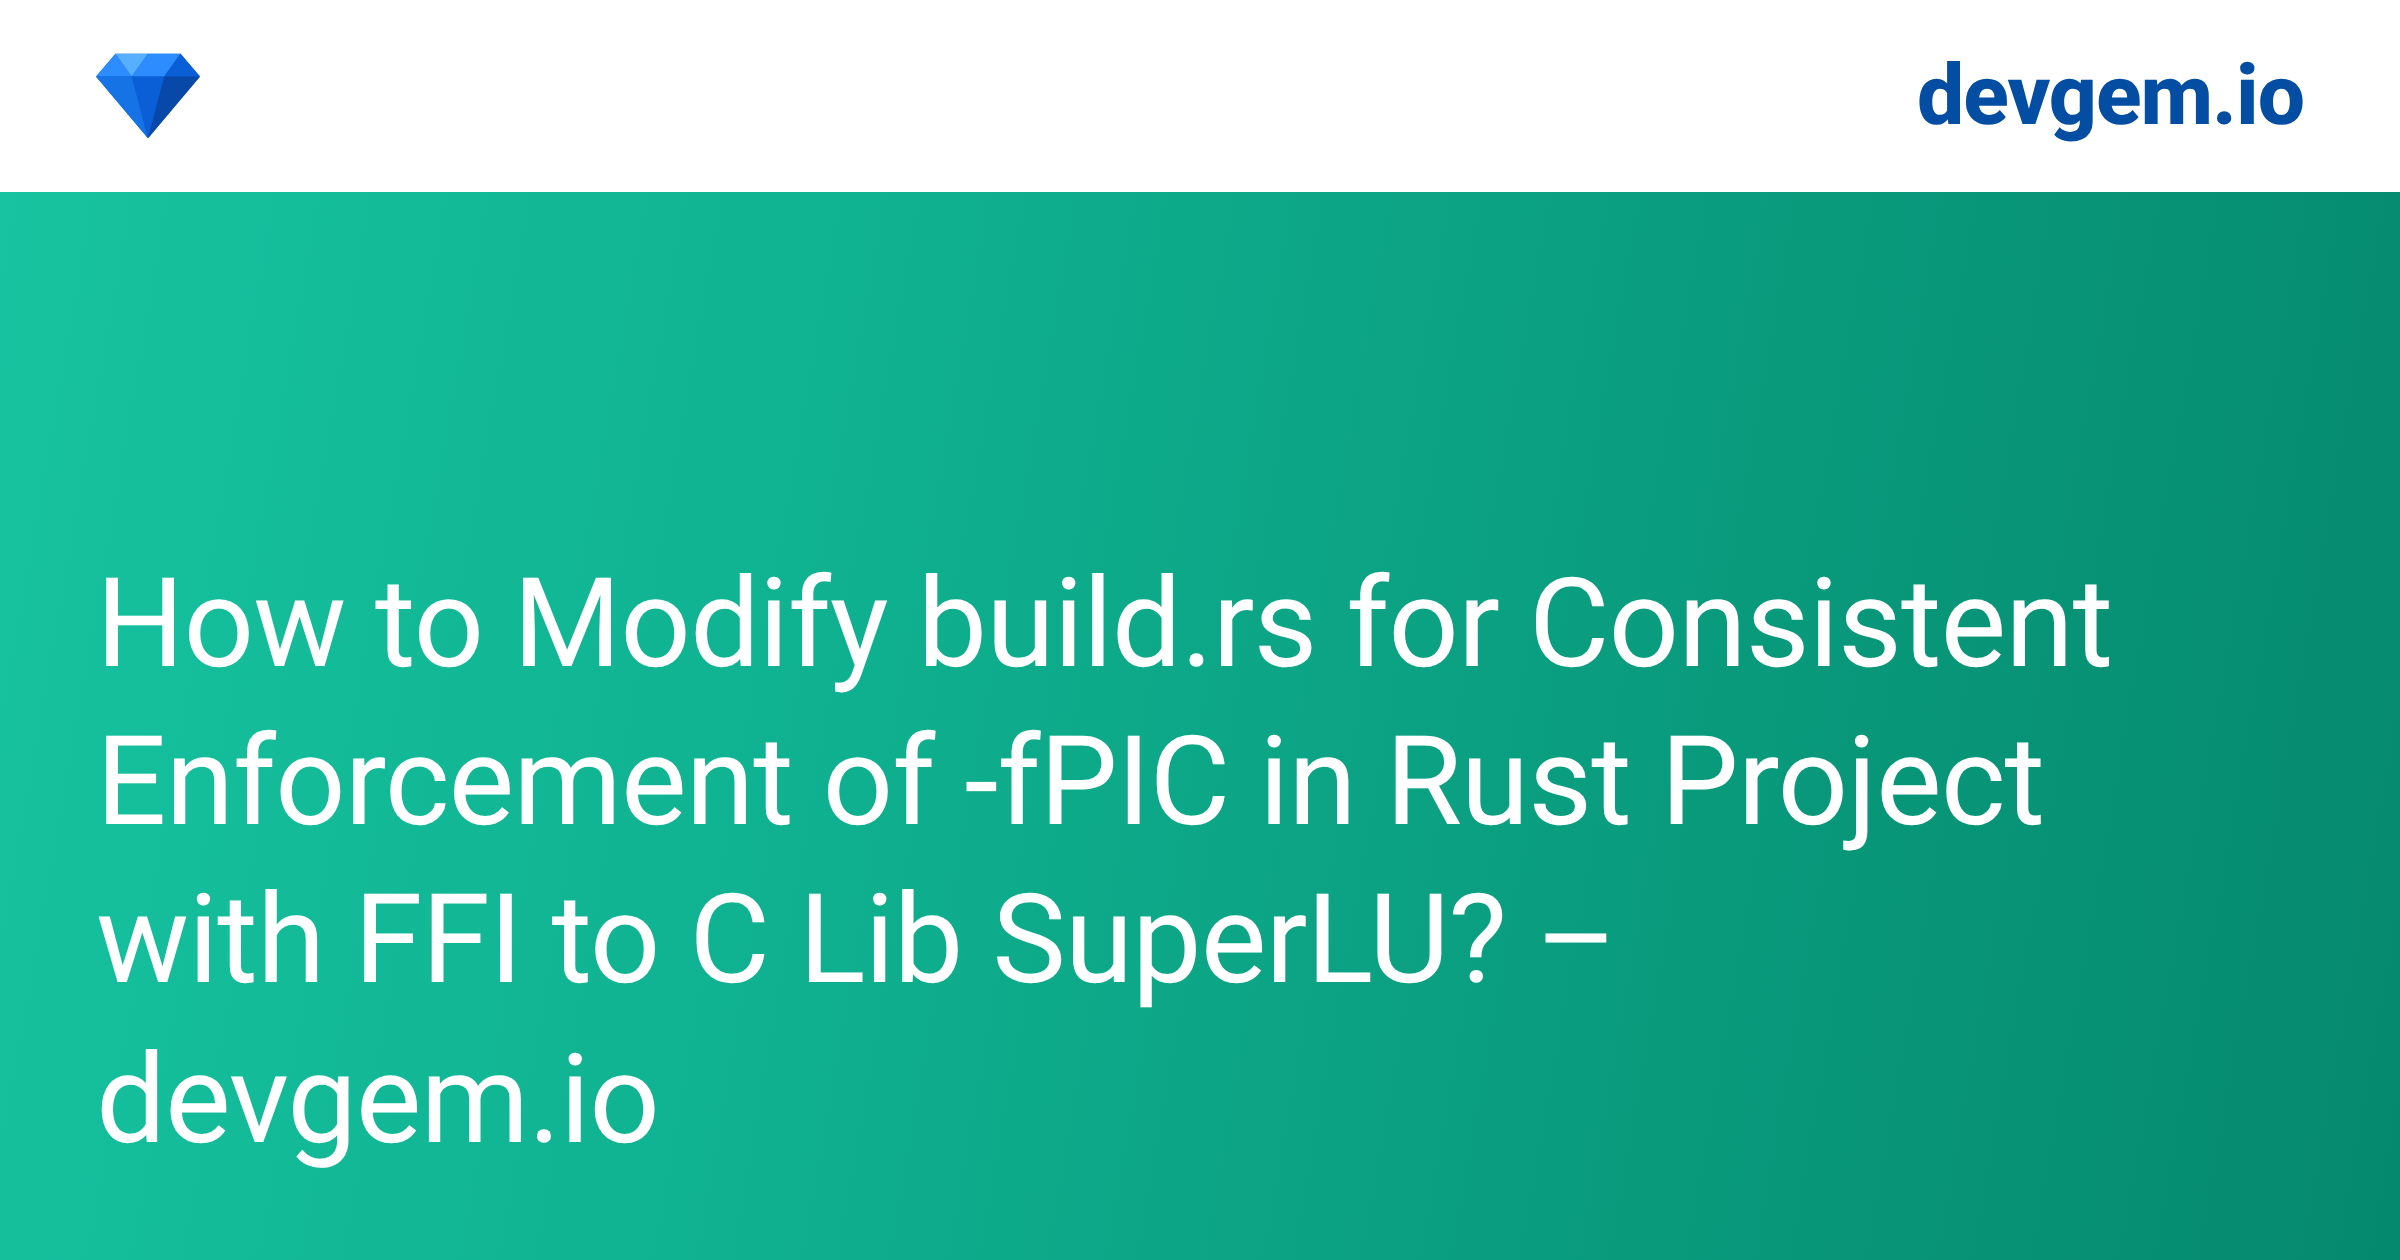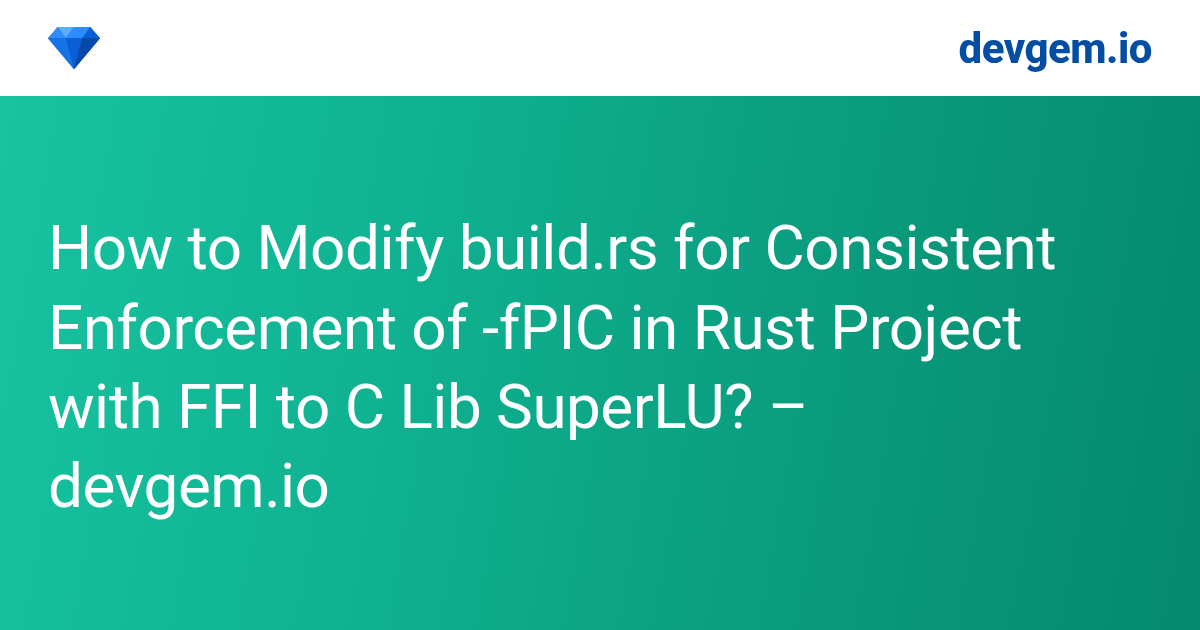--- a/index.html
+++ b/index.html
@@ -1,21 +1,21 @@
 <!DOCTYPE html>
 <html><head>
 <meta charset="utf-8">
 <style>
   * { margin: 0; padding: 0; box-sizing: border-box; }
   html, body { width: 1200px; height: 630px; overflow: hidden; font-family: -apple-system, BlinkMacSystemFont, "Segoe UI", Roboto, "Helvetica Neue", Arial, sans-serif; }
   .card { width: 1200px; height: 630px; display: flex; flex-direction: column; background: #ffffff; }
   .header { height: 96px; display: flex; align-items: center; justify-content: space-between; padding: 0 48px 0 48px; }
   .logo { width: 52px; height: 44px; display: flex; align-items: center; justify-content: center; }
   .brand { font-size: 42px; font-weight: 800; color: #034ea2; letter-spacing: -0.5px; }
-  .hero { flex: 1; background: linear-gradient(100deg, #17c3a0 0%, #0fb190 35%, #099a7c 70%, #05896e 100%); padding: 48px 48px 40px 48px; display: flex; align-items: center; }
+  .hero { flex: 1; background: linear-gradient(100deg, #17c3a0 0%, #0fb190 35%, #099a7c 70%, #05896e 100%); padding: 48px 48px 40px 48px; display: flex; align-items: flex-end; }
   .title { color: #ffffff; font-size: 62px; line-height: 1.28; font-weight: 400; letter-spacing: -0.5px; max-width: 1040px; }
 </style>
 </head>
 <body>
 
 <div class="card">
   <div class="header">
     <div class="logo">
       <svg viewBox="0 0 64 52" width="52" height="44">
         <polygon points="12,0 52,0 64,14 32,52 0,14" fill="#0b5fd6"></polygon>

